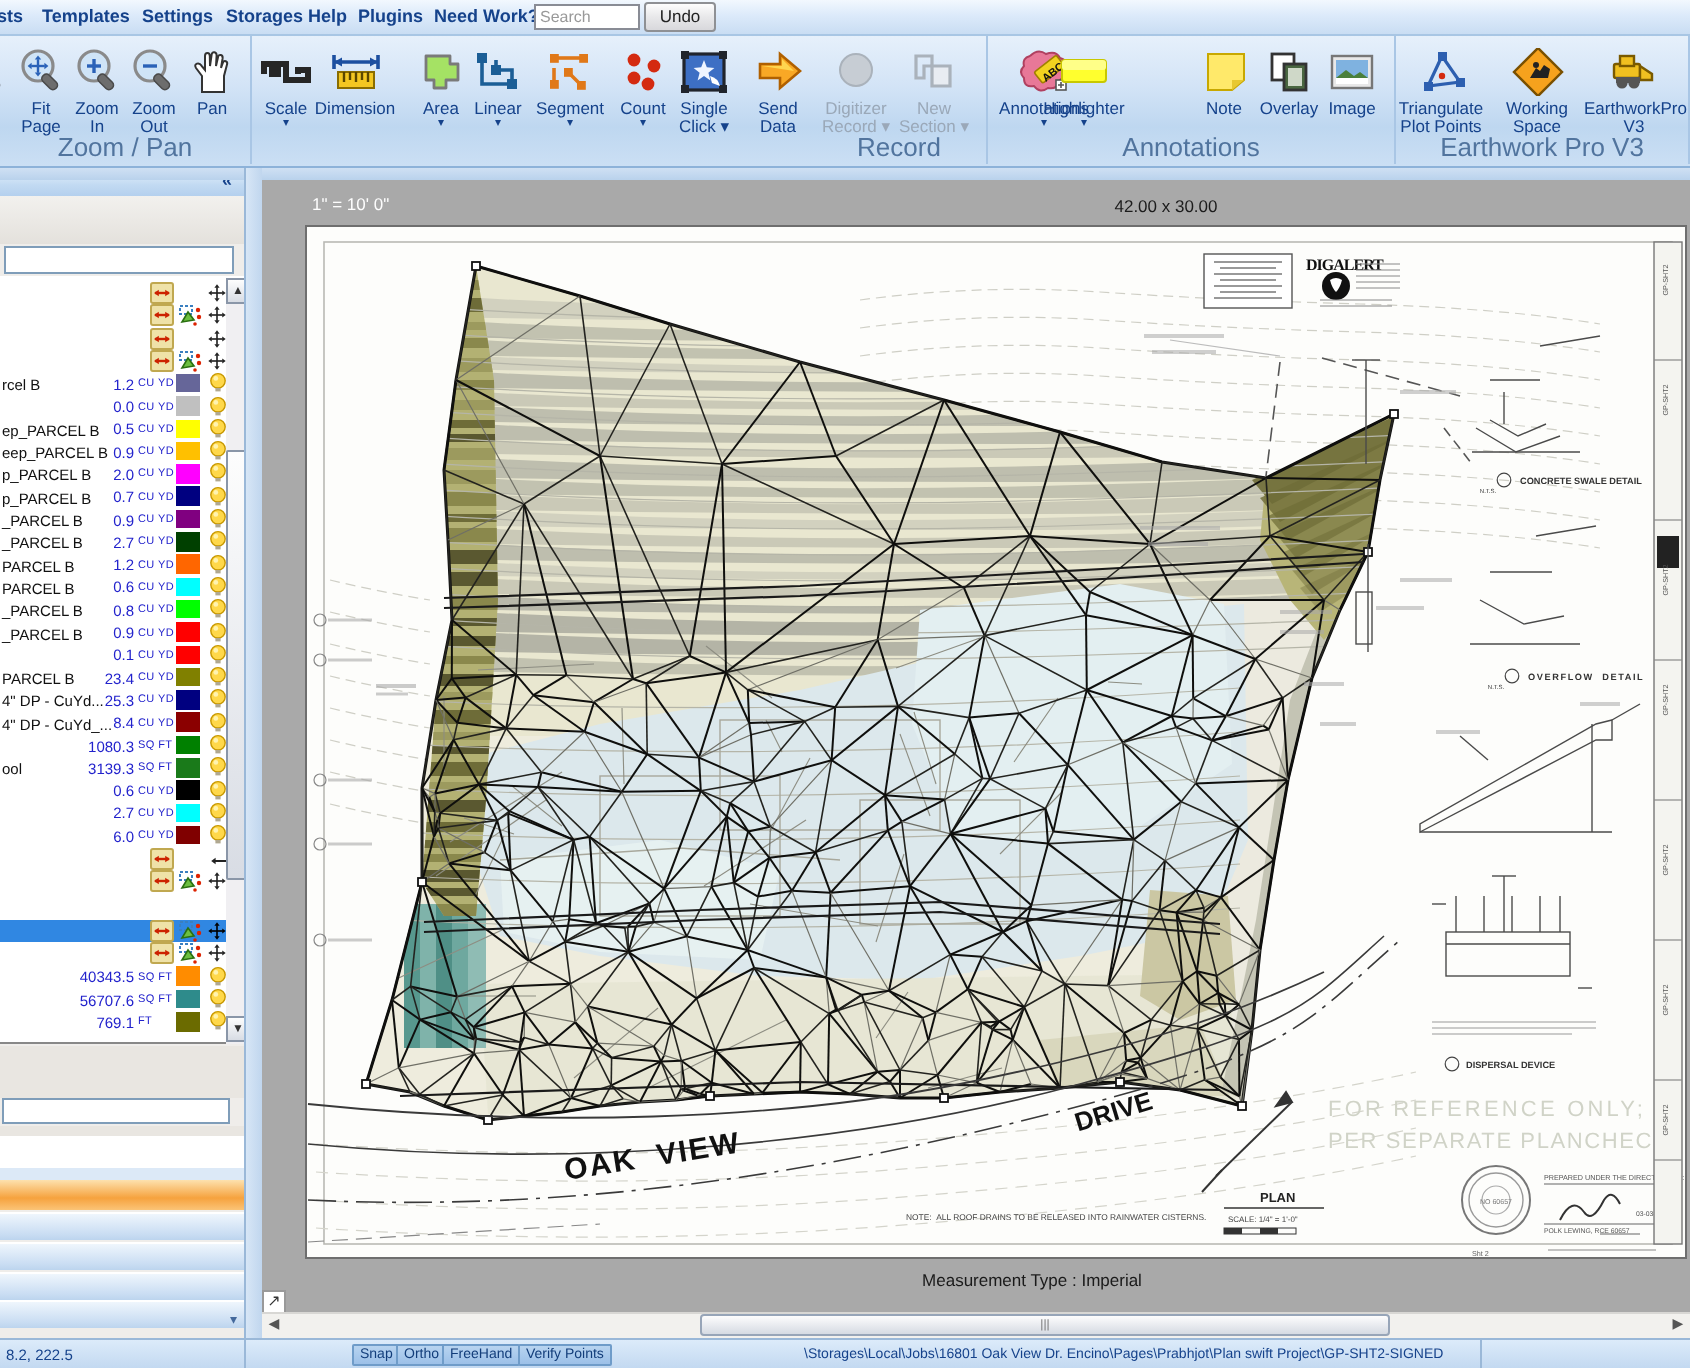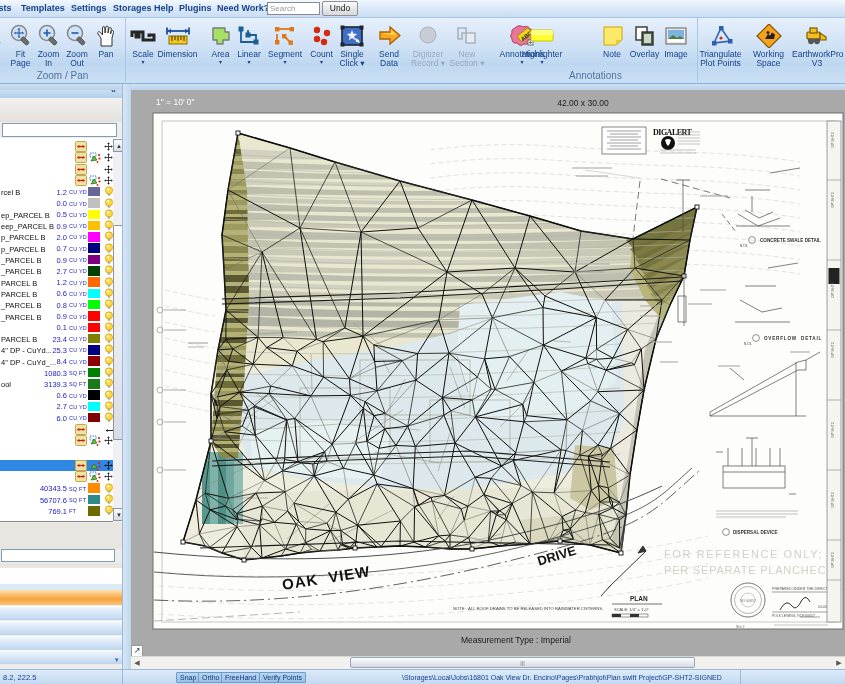--- a/index.html
+++ b/index.html
@@ -1,20 +1,20 @@
 <!DOCTYPE html>
 <html><head><meta charset="utf-8"><style>
 *{margin:0;padding:0;box-sizing:border-box}
 html,body{width:845px;height:684px;overflow:hidden;font-family:"Liberation Sans",sans-serif;background:#fff}
 .abs{position:absolute}
 #menubar{position:absolute;left:0;top:0;width:845px;height:18px;background:linear-gradient(#f2f8fe,#dceafa 45%,#c9ddf3);border-bottom:1px solid #a8c6e4;}
 .mi{position:absolute;top:3px;font-size:9px;font-weight:bold;color:#15428b}
 #toolbar{position:absolute;left:0;top:18px;width:845px;height:66px;background:linear-gradient(#e6f0fb,#d2e3f6 40%,#bed7f0 70%,#cbdff4);border-bottom:1px solid #8db2d9}
 .grp{position:absolute;top:0;height:64px;border-right:1px solid #a9c6e5}
-.grplabel{position:absolute;bottom:1px;width:100%;text-align:center;font-size:10px;color:#51749e}
+.grplabel{position:absolute;bottom:1px;width:100%;text-align:center;font-size:13px;color:#51749e}
 .tbtn{position:absolute;top:6px;text-align:center;font-size:8.5px;color:#15428b;line-height:1.08}
 .tbtn .ic{display:block;margin:0 auto 2px auto}
 .dis{color:#9aa8b8}
 .darr{font-size:6px;color:#15428b;line-height:1}
 #sidebar{position:absolute;left:0;top:84px;width:122px;height:585px;background:#efedea}
 #sbhead{position:absolute;left:0;top:0;width:122px;height:14px;background:linear-gradient(#e8f2fd,#c2daf2 60%,#b4d0ee)}
 #splitter{position:absolute;left:122px;top:84px;width:9px;height:585px;background:linear-gradient(90deg,#d7e6f6,#c0d6ee);border-left:1px solid #9ab8d8}
 .row{position:absolute;left:0;width:113px;height:11.3px;font-size:8px;white-space:nowrap}
 .val{position:absolute;right:46px;top:1.5px;color:#2222cc;font-size:7.5px}
 .unit{position:absolute;left:69px;top:3px;color:#2222cc;font-size:5.5px;letter-spacing:0.2px}
@@ -34,22 +34,28 @@
     <span class="mi" style="left:154px">Help</span>
     <span class="mi" style="left:179px">Plugins</span>
     <span class="mi" style="left:217px">Need Work?</span>
     <input class="search" value="Search" style="">
     <div class="undo">Undo</div>
   </div>
 <div id="toolbar">
     <div class="grp" style="left:0px;width:126px">
       <div class="grplabel">Zoom / Pan</div>
     </div>
+    <div class="grp" style="left:406px;width:88px">
+      <div class="grplabel">Record</div>
+    </div>
     <div class="grp" style="left:494px;width:204px">
       <div class="grplabel">Annotations</div>
+    </div>
+    <div class="grp" style="left:698px;width:147px">
+      <div class="grplabel">Earthwork Pro V3</div>
     </div>
     <div class="tbtn" style="left:-22px;width:28px">
       <svg class="ic" width="26" height="24" viewBox="0 0 26 24">
         <circle cx="11" cy="9" r="7.5" fill="#cfe4f7" stroke="#8a8a8a" stroke-width="1.6"></circle>
         <rect x="15.2" y="12.2" width="9" height="4.4" rx="2" transform="rotate(45 15.2 12.2)" fill="#6d6d6d" stroke="#4a4a4a" stroke-width="0.8"></rect>
       </svg>
     </div>
     <div class="tbtn" style="left:4px;width:33px"><svg class="ic" width="26" height="24" viewBox="0 0 26 24">
         <circle cx="11" cy="9" r="7.5" fill="#cfe4f7" stroke="#8a8a8a" stroke-width="1.6"></circle>
         <rect x="15.2" y="12.2" width="9" height="4.4" rx="2" transform="rotate(45 15.2 12.2)" fill="#6d6d6d" stroke="#4a4a4a" stroke-width="0.8"></rect>

